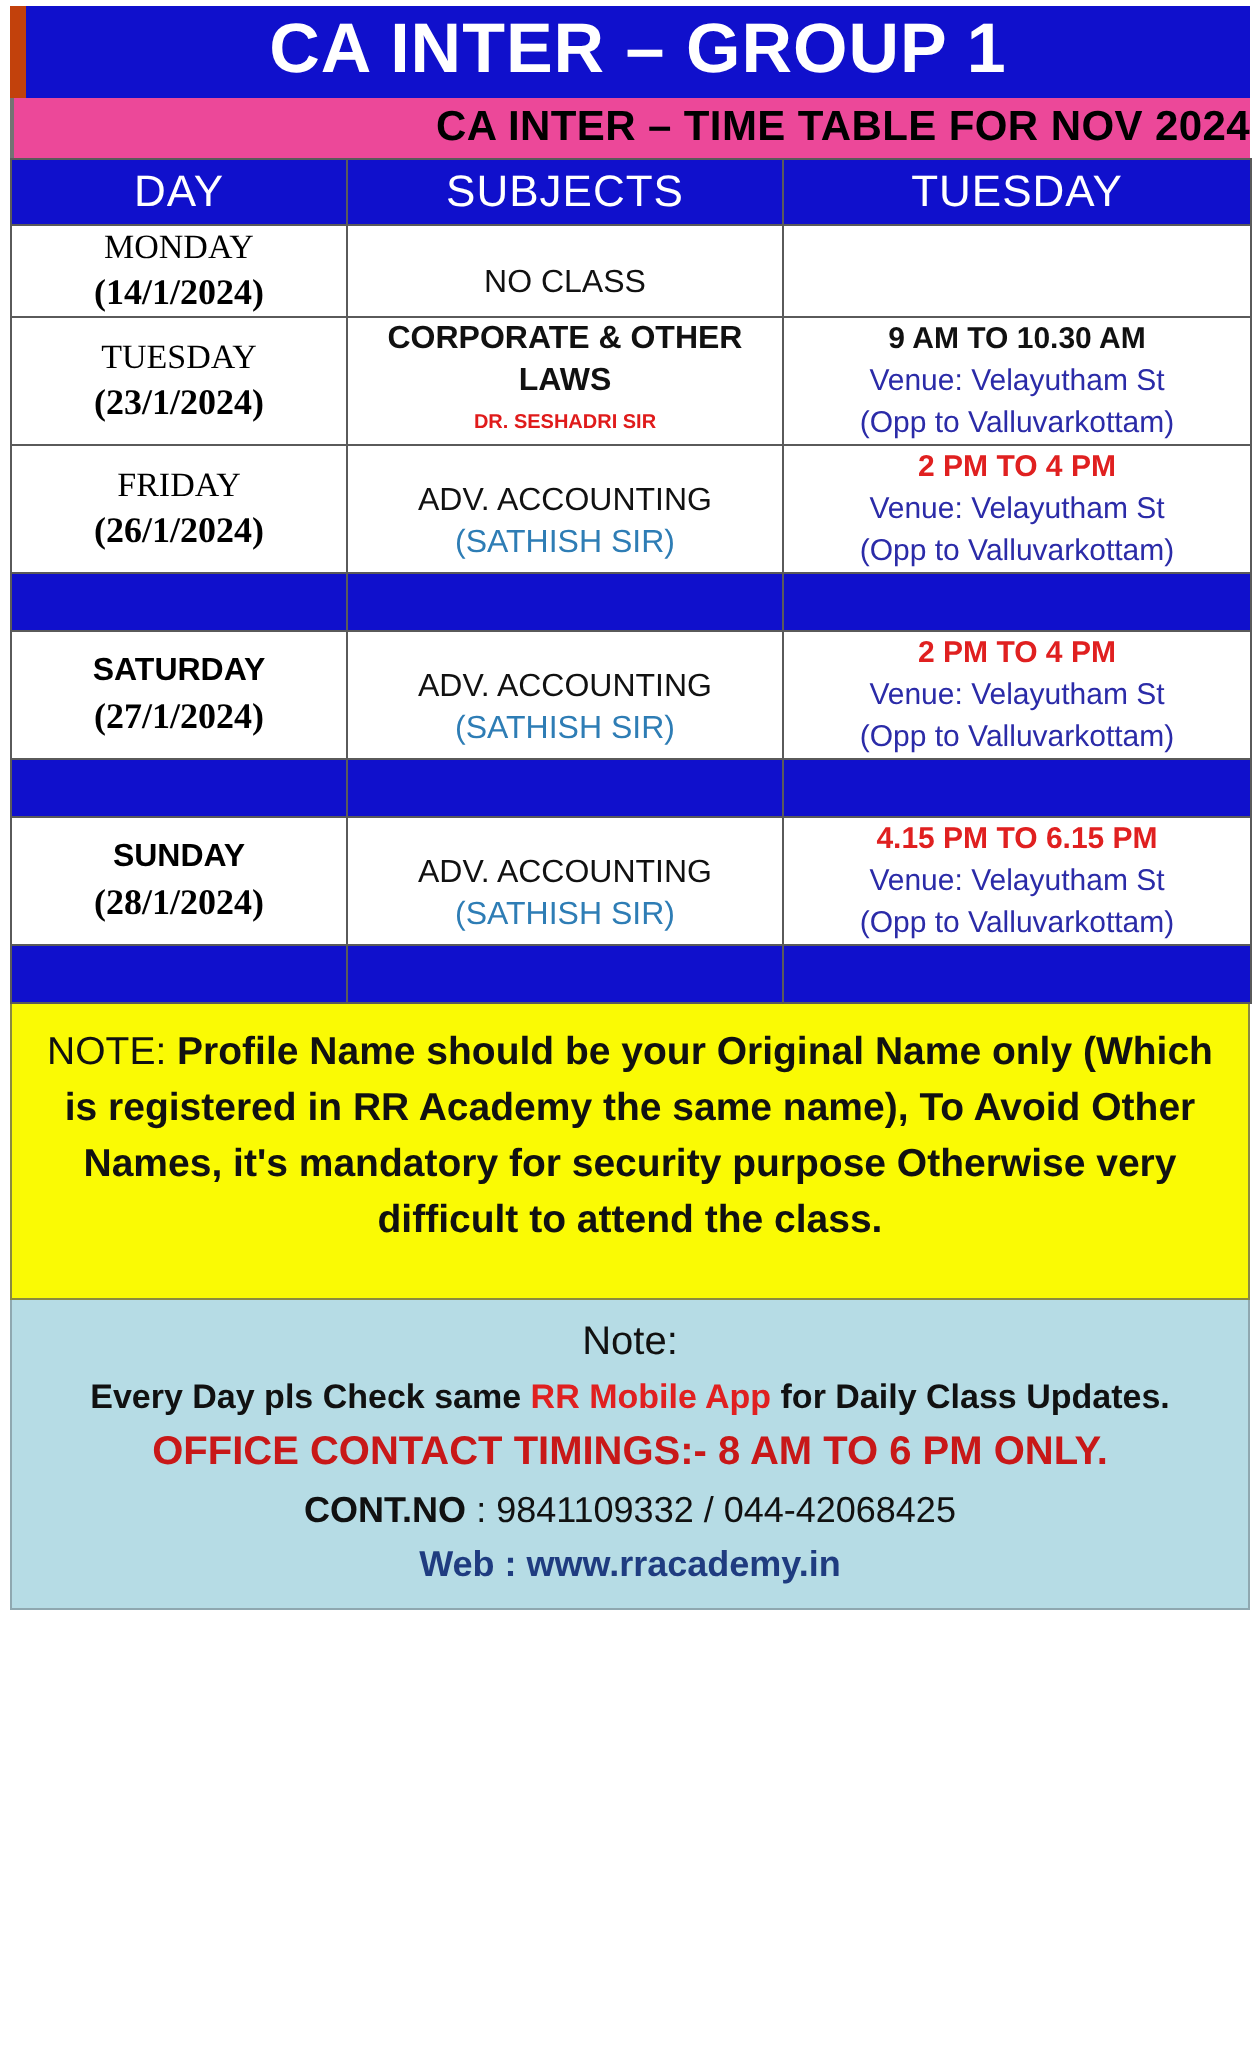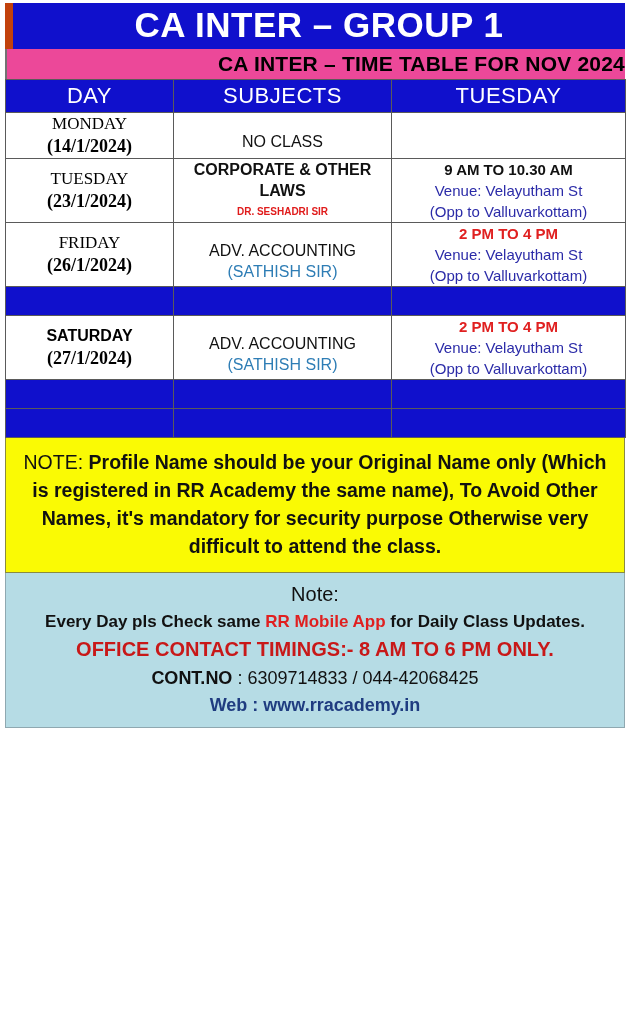--- a/index.html
+++ b/index.html
@@ -146,21 +146,21 @@
     border-right: 1px solid #5a5a5a;
   }
 
   
   .note-yellow {
     background: #FAFA04;
     border: 1px solid #8a8a40;
     border-top: none;
     width: 620px;
     box-sizing: border-box;
-    padding: 10px 12px 12px 12px;
+    padding: 10px 12px 25px 12px;
     text-align: center;
     font-size: 19.5px;
     line-height: 28px;
     color: #111;
   }
   .note-yellow .lead { font-weight: normal; }
   .note-yellow .bold { font-weight: bold; }
 
   .note-blue {
     background: #B6DCE5;
@@ -283,20 +283,35 @@
             <div class="time-red">2 PM TO 4 PM</div>
             <div class="venue">Venue: Velayutham St</div>
             <div class="venue">(Opp to Valluvarkottam)</div>
           </td>
         </tr>
         <tr class="sep">
           <td>&nbsp;</td>
           <td>&nbsp;</td>
           <td>&nbsp;</td>
         </tr>
+        <tr>
+          <td class="cell">
+            <div class="day-name sans">SUNDAY</div>
+            <div class="day-date">(28/1/2024)</div>
+          </td>
+          <td class="cell">
+            <div class="subj-plain">ADV. ACCOUNTING</div>
+            <div class="faculty-blue">(SATHISH SIR)</div>
+          </td>
+          <td class="cell">
+            <div class="time-red">4.15 PM TO 6.15 PM</div>
+            <div class="venue">Venue: Velayutham St</div>
+            <div class="venue">(Opp to Valluvarkottam)</div>
+          </td>
+        </tr>
         <tr class="sep">
           <td>&nbsp;</td>
           <td>&nbsp;</td>
           <td>&nbsp;</td>
         </tr>
       </tbody>
   </table>
 
   <div class="note-yellow">
     <span class="lead">NOTE:</span>
@@ -304,18 +319,18 @@
   </div>
 
   <div class="note-blue">
     <div class="nb-title">Note:</div>
     <div class="nb-line1">
       <span>Every Day pls Check same </span><span class="red">RR Mobile App</span><span> for Daily Class Updates.</span>
     </div>
     <div class="nb-office">OFFICE CONTACT TIMINGS:- 8 AM TO 6 PM ONLY.</div>
     <div class="nb-cont">
       <span class="lbl">CONT.NO</span>
-      <span>: 6309714833 / 044-42068425</span>
+      <span>: 9841109332 / 044-42068425</span>
     </div>
     <div class="nb-web">Web : www.rracademy.in</div>
   </div>
 
 </div>
 
 </body></html>

